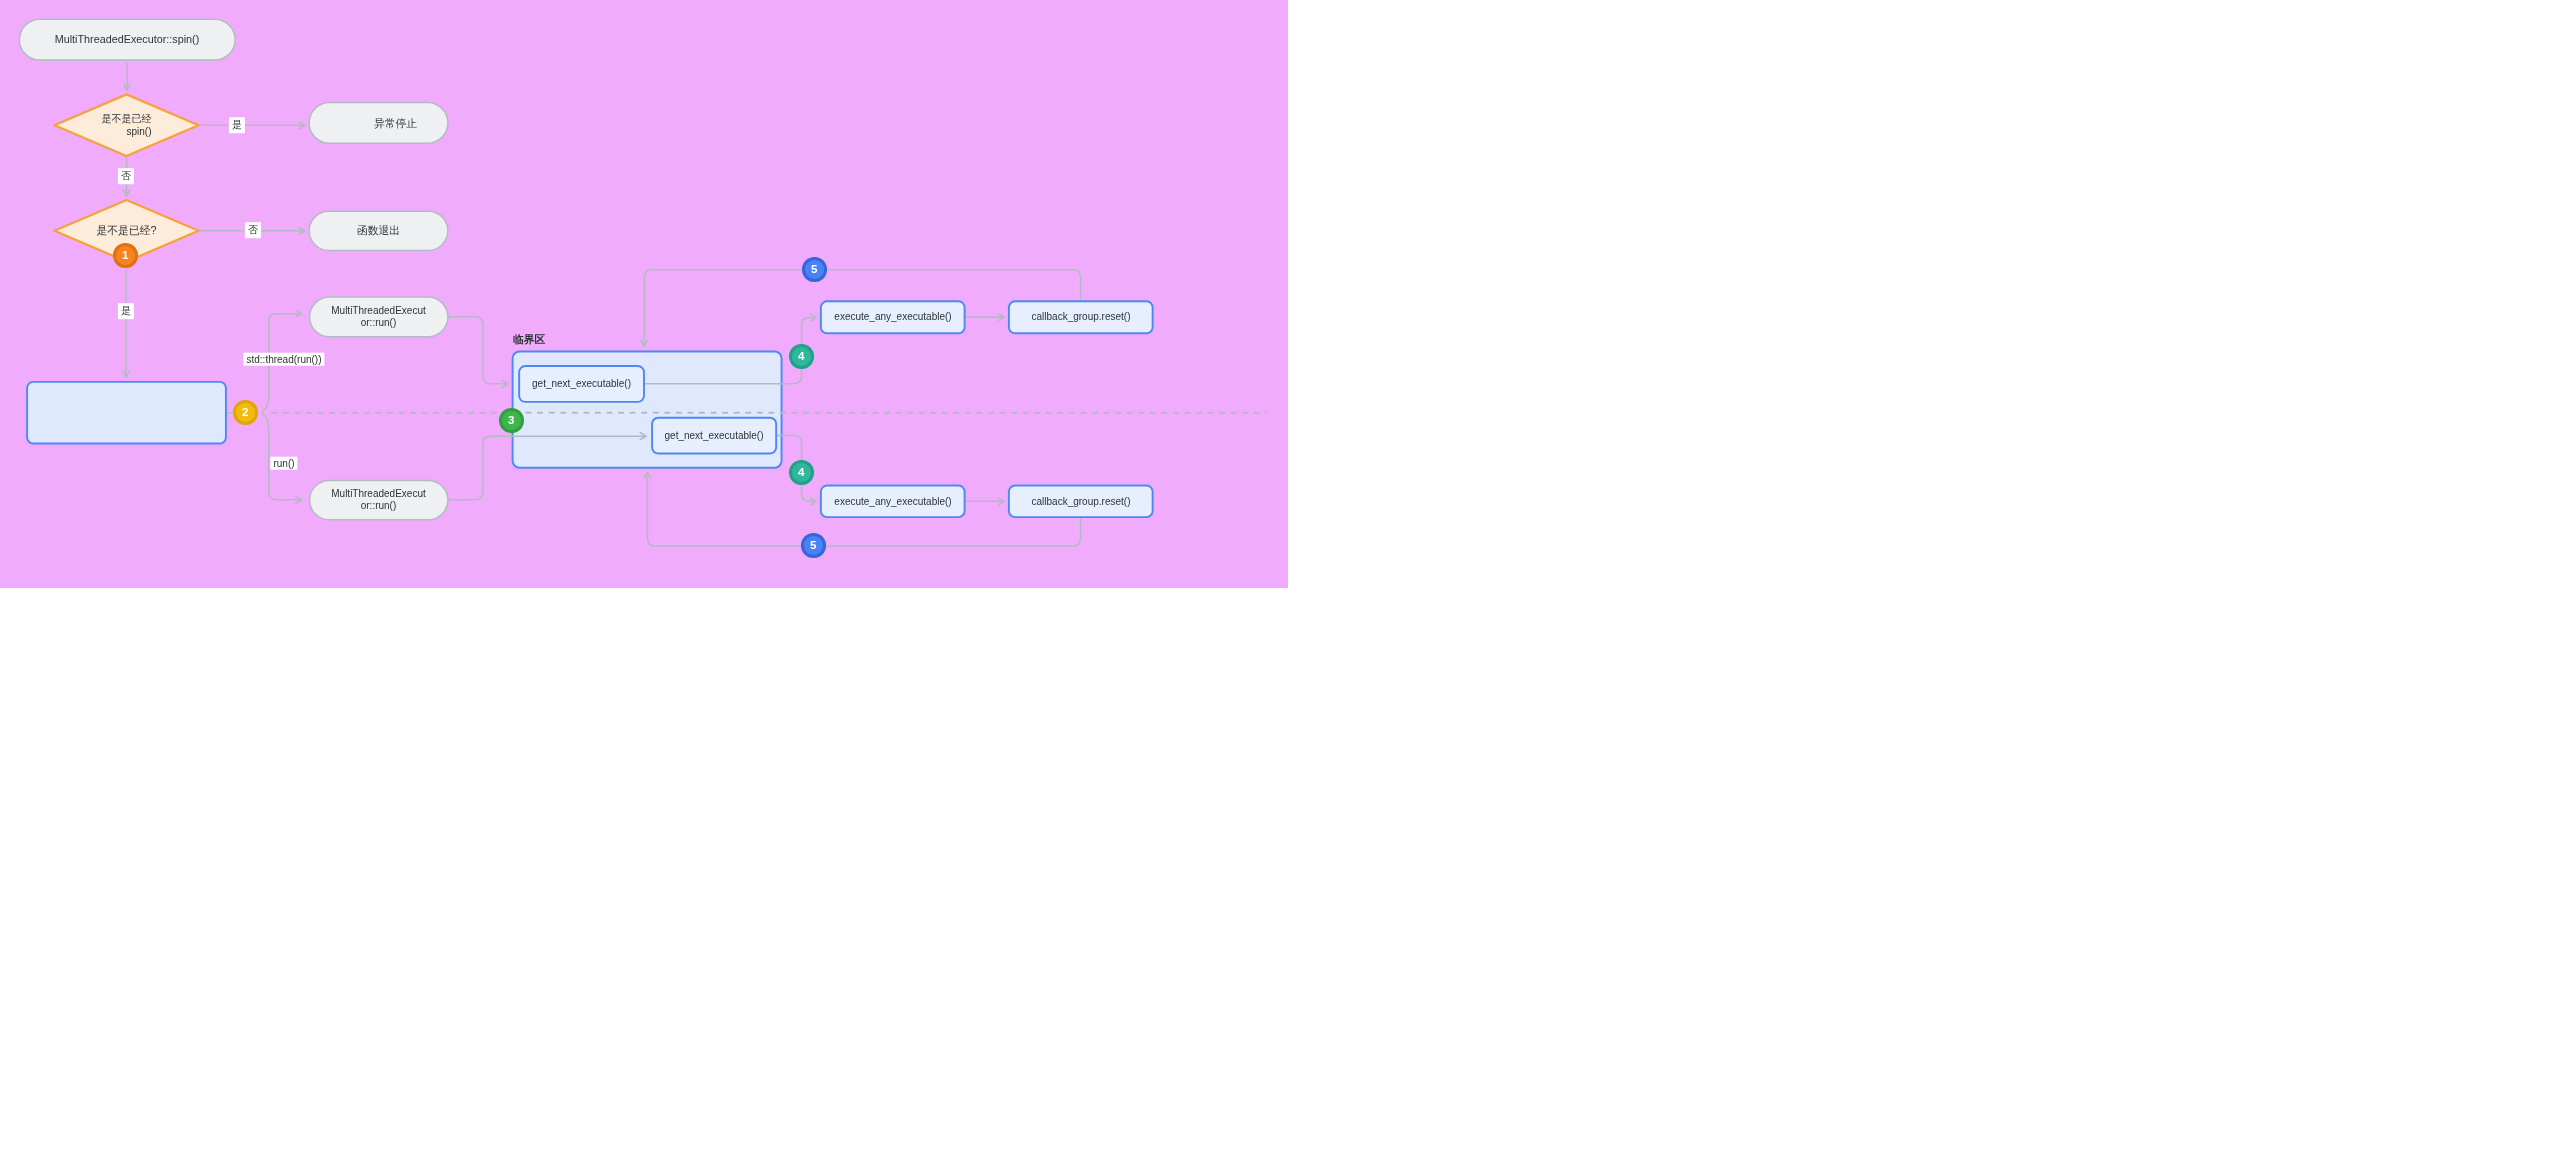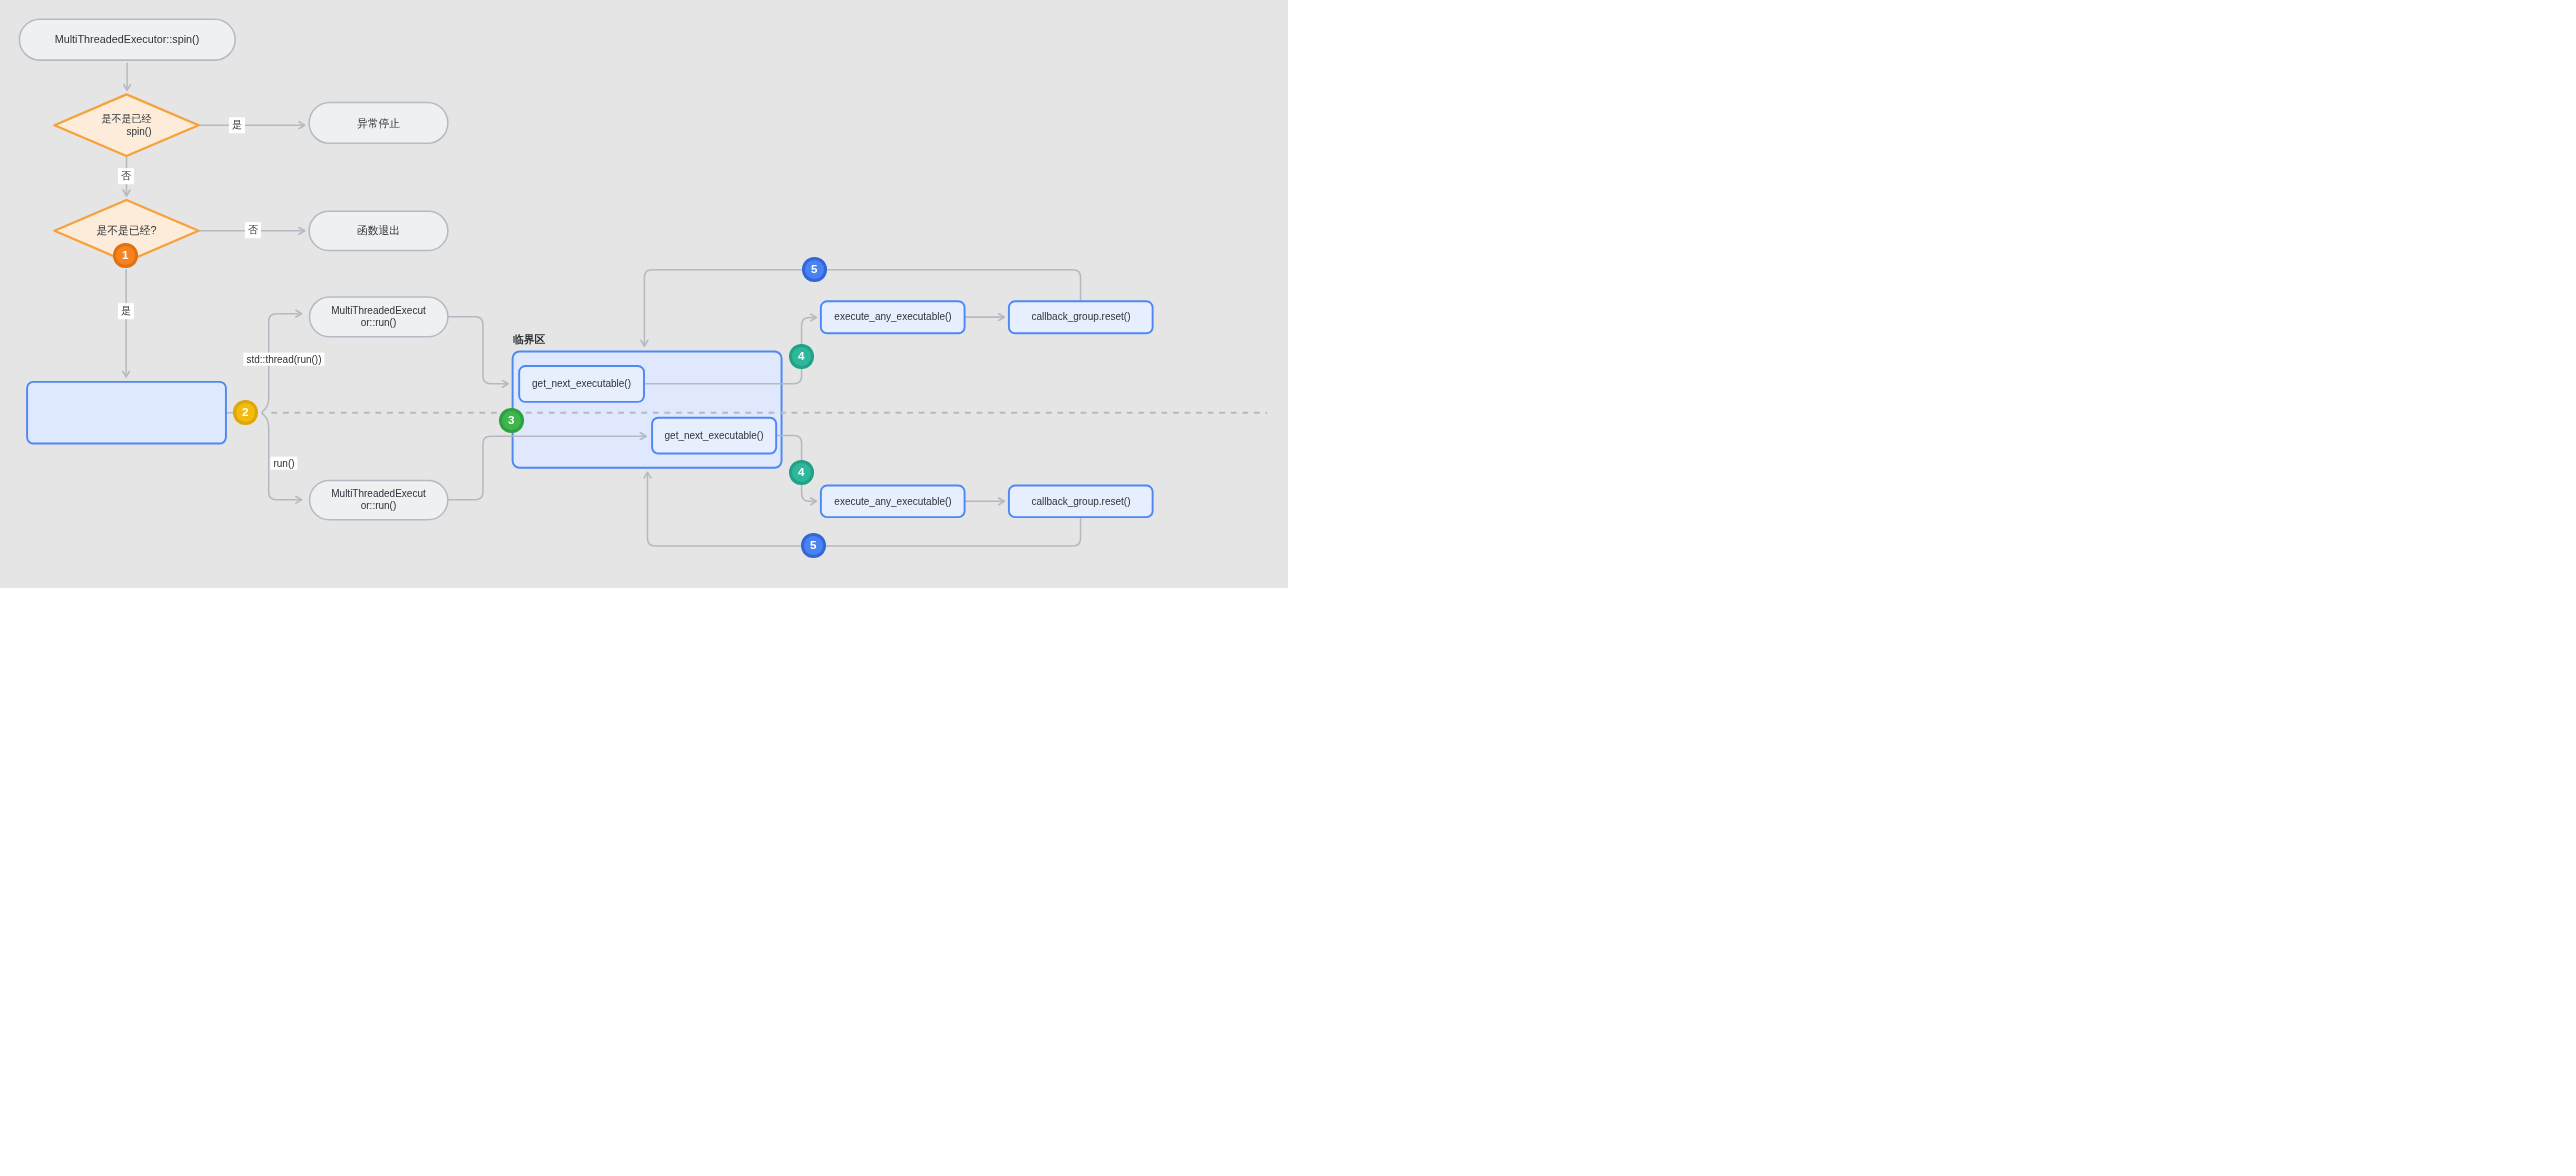--- a/index.html
+++ b/index.html
@@ -5,21 +5,21 @@
   html, body {
     margin: 0;
     padding: 0;
     background: #ffffff;
     font-family: "Liberation Sans", "DejaVu Sans", sans-serif;
   }
   .canvas {
     position: relative;
     width: 1288px;
     height: 588px;
-    background: #e5e5e5;
+    background: #f0abfc;
     overflow: hidden;
   }
   .canvas svg { position: absolute; left: 0; top: 0; }
 
   
   .gray-node   { fill: #eef0f2; stroke: #b5bbc4; stroke-width: 2; }
   .diamond     { fill: #fcecd9; stroke: #f6a13b; stroke-width: 3; stroke-linejoin: round; }
   .blue-box    { fill: #dfe9fd; stroke: #4e88f5; stroke-width: 2.5; }
   .container-box { fill: #dfe8fc; stroke: #4e88f5; stroke-width: 2.5; }
   .inner-box   { fill: #e7eefd; stroke: #4e88f5; stroke-width: 2.5; }
@@ -127,21 +127,21 @@
     <rect x="846" y="542" width="161" height="46.5" rx="8" class="inner-box"></rect>
     <rect x="1065" y="391" width="186.5" height="41.5" rx="8" class="inner-box"></rect>
     <rect x="1309" y="391" width="186.5" height="41.5" rx="8" class="inner-box"></rect>
     <rect x="1065" y="630" width="186.5" height="41" rx="8" class="inner-box"></rect>
     <rect x="1309" y="630" width="186.5" height="41" rx="8" class="inner-box"></rect>
   </svg>
 
   <div class="node-label big" style="left:19px; top:19px; width:216px; height:41px;">MultiThreadedExecutor::spin()</div>
   <div class="node-label" style="left:74px; top:98px; width:105px; height:55px;text-align:right;">是不是已经
 spin()</div>
-  <div class="node-label big" style="left:309px; top:103px; width:139px; height:41px;">异常停止</div>
+  <div class="node-label big" style="left:326px; top:103px; width:139px; height:41px;">异常停止</div>
   <div class="node-label big" style="left:74px; top:212px; width:105px; height:38px;">是不是已经?</div>
   <div class="node-label big" style="left:309px; top:211px; width:139px; height:39px;font-family:Liberation Serif, serif;">函数退出</div>
   <div class="node-label" style="left:309px; top:297px; width:139px; height:40px;">MultiThreadedExecut
 or::run()</div>
   <div class="node-label" style="left:309px; top:480px; width:139px; height:40px;">MultiThreadedExecut
 or::run()</div>
   <div class="node-label" style="left:519px; top:366px; width:125px; height:36px;">get_next_executable()</div>
   <div class="node-label" style="left:652px; top:418px; width:124px; height:36px;">get_next_executable()</div>
   <div class="node-label" style="left:821px; top:301px; width:144px; height:32px;">execute_any_executable()</div>
   <div class="node-label" style="left:1009px; top:301px; width:144px; height:32px;">callback_group.reset()</div>

